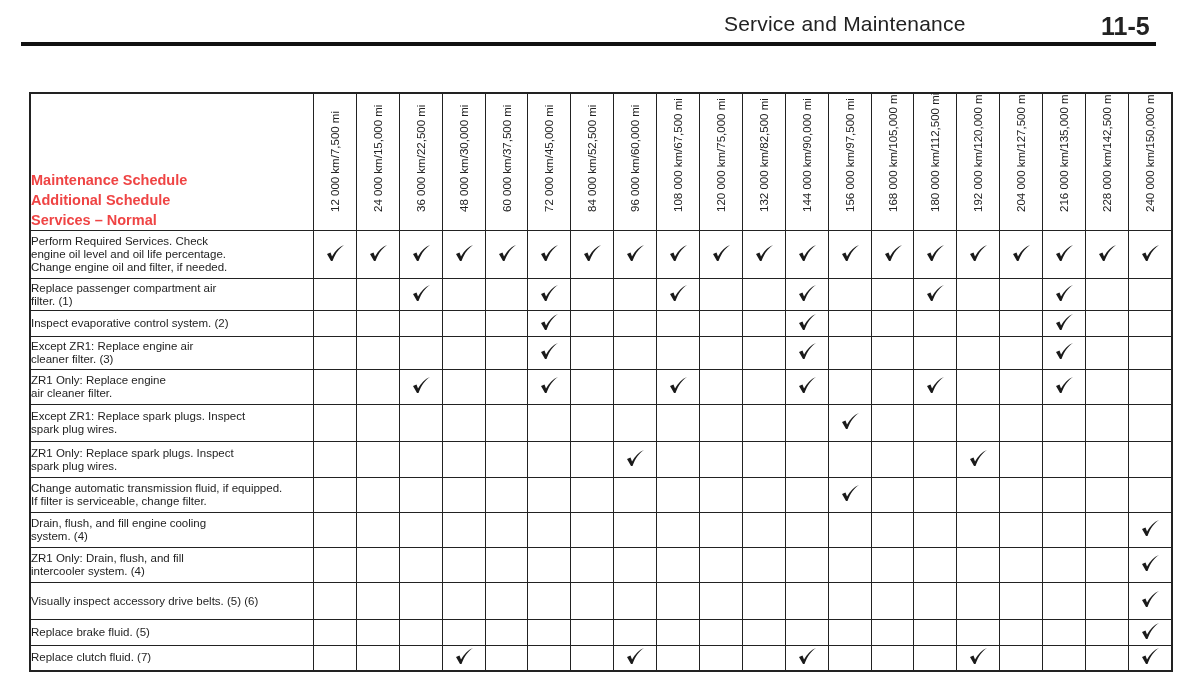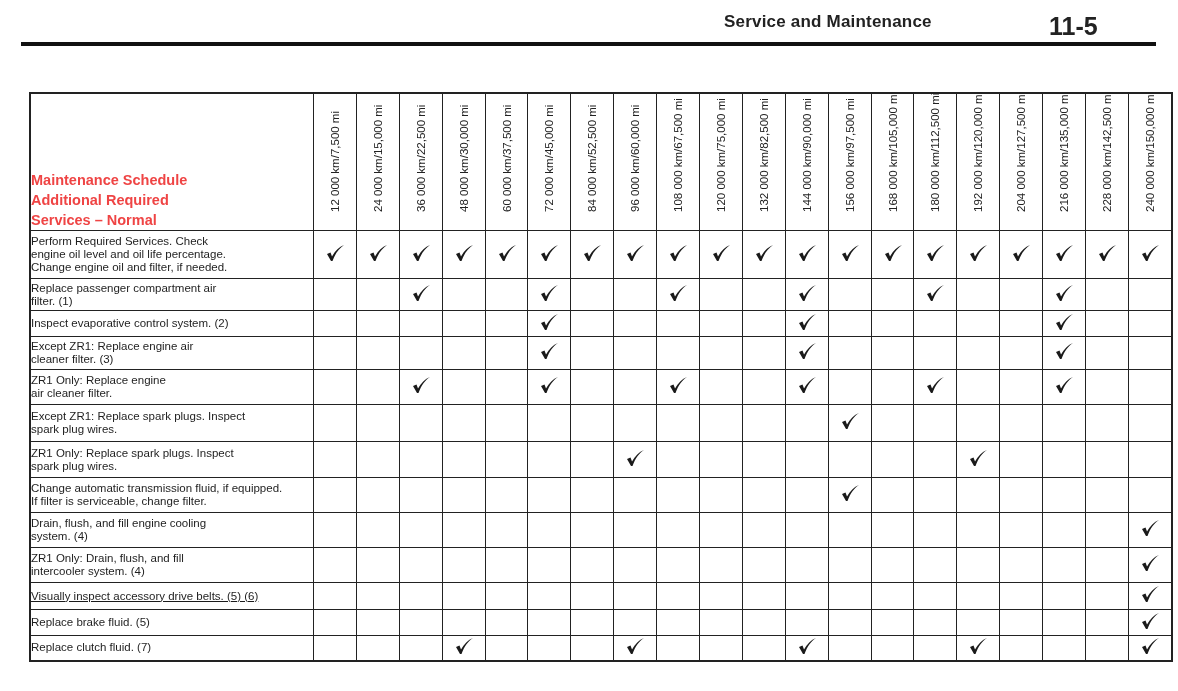--- a/index.html
+++ b/index.html
@@ -1,19 +1,19 @@
 <!DOCTYPE html>
 <html><head>
 <meta charset="utf-8">
 <style>
   html, body { margin: 0; padding: 0; background: #ffffff; }
   body { width: 1178px; height: 691px; position: relative; overflow: hidden; font-family: "Liberation Sans", sans-serif; color: #1a1a1a; }
   .page-header { position: absolute; left: 0; top: 0; width: 1178px; height: 50px; }
-  .page-title { position: absolute; left: 724px; top: 12px; font-size: 17px; font-weight: bold; letter-spacing: 0.2px; color: #222; }
-  .page-number { position: absolute; left: 1049px; top: 12px; font-size: 25px; font-weight: bold; color: #222; }
+  .page-title { position: absolute; left: 724px; top: 12px; font-size: 21px; font-weight: normal; letter-spacing: 0.2px; color: #222; }
+  .page-number { position: absolute; left: 1101px; top: 12px; font-size: 25px; font-weight: bold; color: #222; }
   .header-rule { position: absolute; left: 21px; top: 42px; width: 1135px; height: 4px; background: #111; }
 
   table.sched { position: absolute; left: 29px; top: 92px; border-collapse: collapse; table-layout: fixed; width: 1120px; }
   table.sched td, table.sched th { border: 1.5px solid #222; padding: 0; }
   table.sched { border: 2px solid #222; }
   th.corner { width: 282px; height: 136px; text-align: left; vertical-align: bottom; font-weight: bold; font-size: 14.5px; line-height: 20px; padding: 0 0 6px 7px; color: #ef4444; }
   th.interval { width: 41.9px; height: 136px; position: relative; font-weight: normal; }
   th.interval .vlabel { position: absolute; left: 50%; bottom: 6px; transform-origin: 0 0; transform: rotate(-90deg) translate(0, -50%); white-space: nowrap; font-size: 11.5px; color: #222; }
   td.service { font-size: 11.5px; line-height: 13px; padding: 2px 6px; vertical-align: middle; color: #1e1e1e; }
   td.mark { text-align: center; vertical-align: middle; }
@@ -26,21 +26,21 @@
   <div class="page-title">Service and Maintenance</div>
   <div class="page-number">11-5</div>
   <div class="header-rule"></div>
 </div>
 
 <table class="sched">
   <thead>
     <tr id="header-row">
       <th class="corner">
         <div>Maintenance Schedule</div>
-        <div>Additional Required</div>
+        <div>Additional Schedule</div>
         <div>Services – Normal</div>
       </th>
     <th class="interval">
           <span class="vlabel">12 000 km/7,500 mi</span>
         </th>
         <th class="interval">
           <span class="vlabel">24 000 km/15,000 mi</span>
         </th>
         <th class="interval">
           <span class="vlabel">36 000 km/22,500 mi</span>
@@ -440,21 +440,21 @@
         <td class="mark"></td>
         <td class="mark"></td>
         <td class="mark"></td>
         <td class="mark"></td>
         <td class="mark"></td>
         <td class="mark"></td>
         <td class="mark"><svg class="check" viewBox="0 0 20 18">
             <path d="M2 10 L5.5 8.5 L7 12.5 C10 7 14 3 19 1 C14 4.5 10.5 9 7.5 17 L6 17 Z" fill="#1a1a1a"></path>
           </svg></td>
       </tr>
-      <tr style="height: 27px; text-decoration: underline;">
+      <tr style="height: 37px;">
         <td class="service">
           <div>Visually inspect accessory drive belts.  (5) (6)</div>
         </td>
         <td class="mark"></td>
         <td class="mark"></td>
         <td class="mark"></td>
         <td class="mark"></td>
         <td class="mark"></td>
         <td class="mark"></td>
         <td class="mark"></td>

